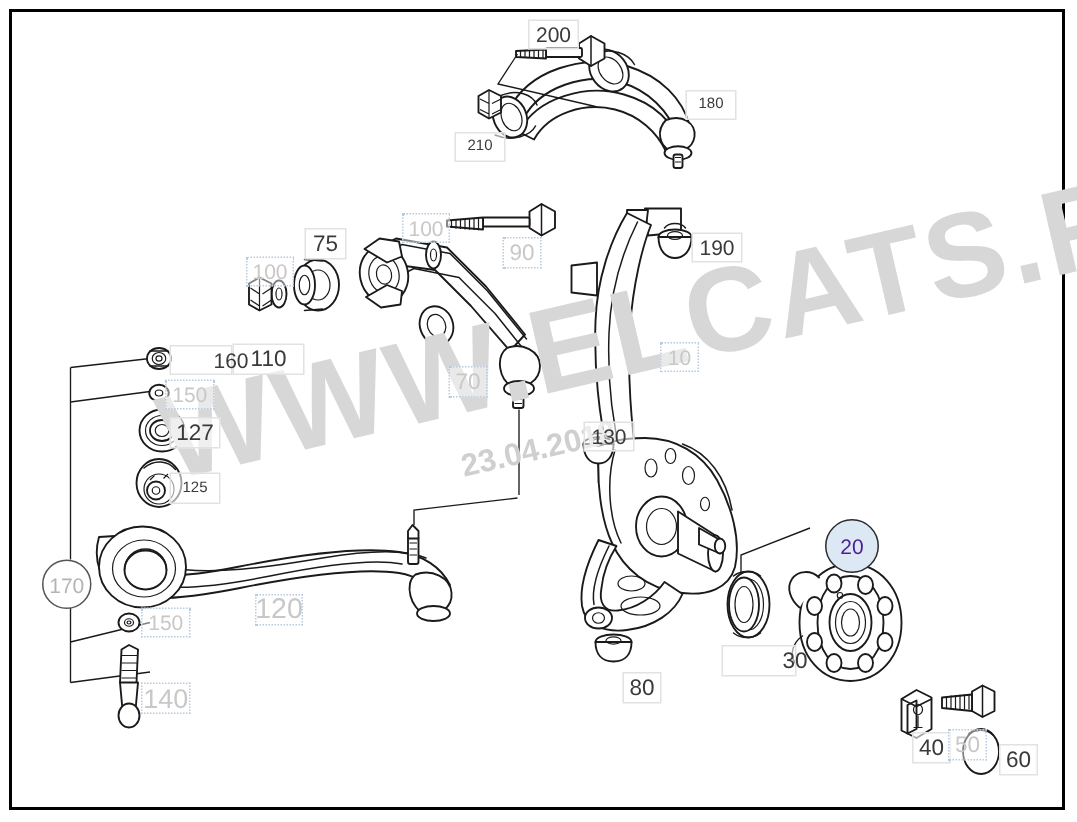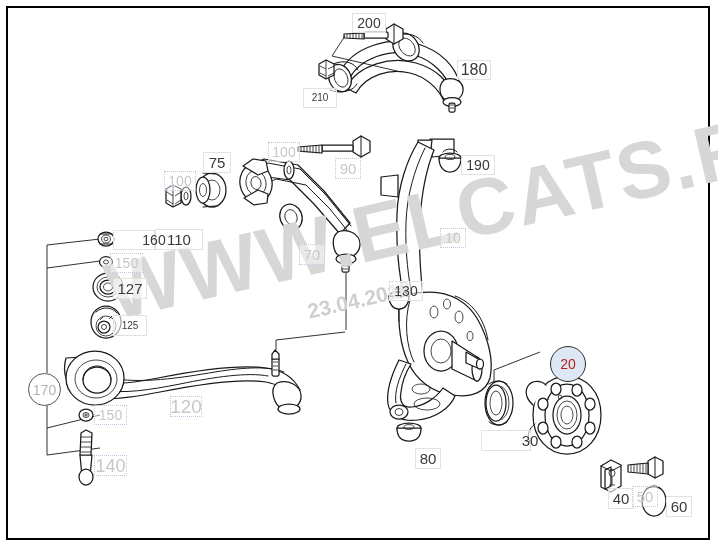--- a/index.html
+++ b/index.html
@@ -9,21 +9,21 @@
   #frame{position:absolute;left:6px;top:6px;width:704px;height:534px;border:2px solid #000;box-sizing:border-box;background:#fff;}
   #art{position:absolute;left:0;top:0;width:718px;height:548px;}
 
   
   .lbl{position:absolute;box-sizing:border-box;display:flex;align-items:center;
        justify-content:center;line-height:1;user-select:none;}
   .lbl.dark{color:#3a3a3a;border:1px solid #e2e2e2;background:rgba(255,255,255,.6);}
   .lbl.dotted{color:#c8c8c8;border:1px dotted #b9cbe0;background:rgba(255,255,255,.45);}
   .bubble{position:absolute;border-radius:50%;display:flex;align-items:center;
           justify-content:center;box-sizing:border-box;user-select:none;}
-  .bubble.blue{background:#dce9f5;border:1.6px solid #2b2b2b;color:#b91c1c;}
+  .bubble.blue{background:#dce9f5;border:1.6px solid #2b2b2b;color:#4c1d95;}
   .bubble.plain{background:#fff;border:1.4px solid #555;color:#b4b4b4;}
 
   
   .wm{position:absolute;color:#d7d7d7;font-weight:bold;pointer-events:none;
       user-select:none;white-space:nowrap;}
   #wm-main{left:108px;top:248px;font-size:80px;letter-spacing:2px;
            transform:rotate(-13deg);transform-origin:0 50%;}
   #wm-date{left:308px;top:300px;font-size:21px;color:#cfcfcf;
            transform:rotate(-13deg);transform-origin:0 50%;}
 </style>
@@ -349,21 +349,21 @@
       <path class="oh" d="M646,489 C651,486 658,486 662,490"></path>
     </g>
   </svg>
 
   <div class="wm" id="wm-main">WWW.ELCATS.RU</div>
   <div class="wm" id="wm-date">23.04.2018</div>
 
   <div id="labels">
       <div class="lbl dark" style="left: 352px; top: 13px; width: 34px; height: 20px; font-size: 14px;">200</div>
       <div class="lbl dark" style="left: 303px; top: 88px; width: 34px; height: 20px; font-size: 10px;">210</div>
-      <div class="lbl dark" style="left: 457px; top: 60px; width: 34px; height: 20px; font-size: 16px;">180</div>
+      <div class="lbl dark" style="left: 457px; top: 60px; width: 34px; height: 20px; font-size: 10px;">180</div>
       <div class="lbl dark" style="left: 461px; top: 155px; width: 34px; height: 20px; font-size: 14px;">190</div>
       <div class="lbl dotted" style="left: 440px; top: 228px; width: 26px; height: 20px; font-size: 14px;">10</div>
       <div class="lbl dark" style="left: 203px; top: 152px; width: 28px; height: 21px; font-size: 15px;">75</div>
       <div class="lbl dotted" style="left: 164px; top: 171px; width: 32px; height: 20px; font-size: 14px;">100</div>
       <div class="lbl dotted" style="left: 268px; top: 142px; width: 32px; height: 20px; font-size: 14px;">100</div>
       <div class="lbl dark" style="left: 155px; top: 229px; width: 48px; height: 21px; font-size: 15px;">110</div>
       <div class="lbl dotted" style="left: 335px; top: 158px; width: 26px; height: 21px; font-size: 15px;">90</div>
       <div class="lbl dotted" style="left: 299px; top: 244px; width: 26px; height: 21px; font-size: 15px;">70</div>
       <div class="lbl dark" style="left: 389px; top: 281px; width: 34px; height: 20px; font-size: 14px;">130</div>
       <div class="lbl dark" style="left: 113px; top: 230px; width: 34px; height: 20px; font-size: 14px; padding-left: 40px;">160</div>

